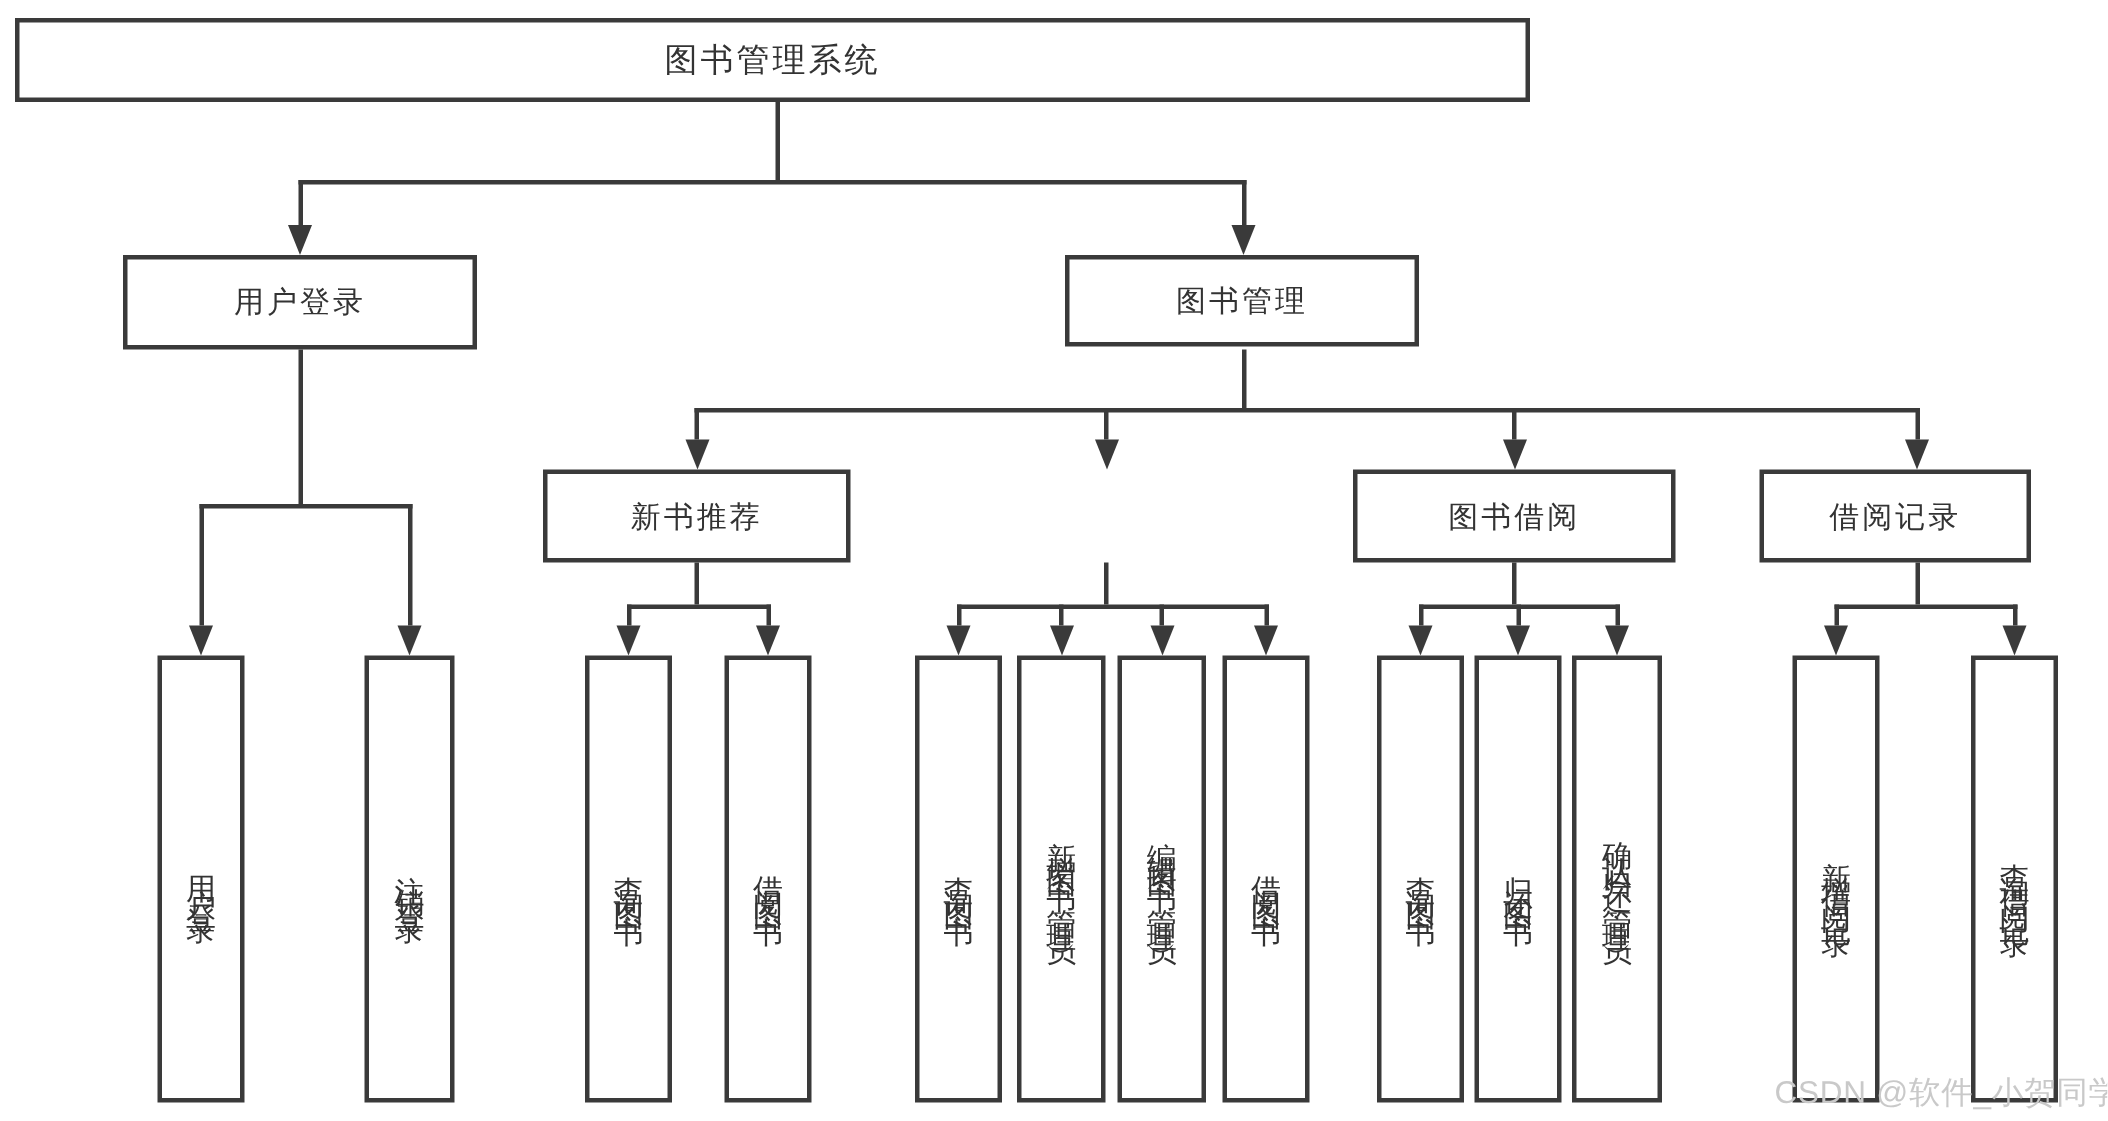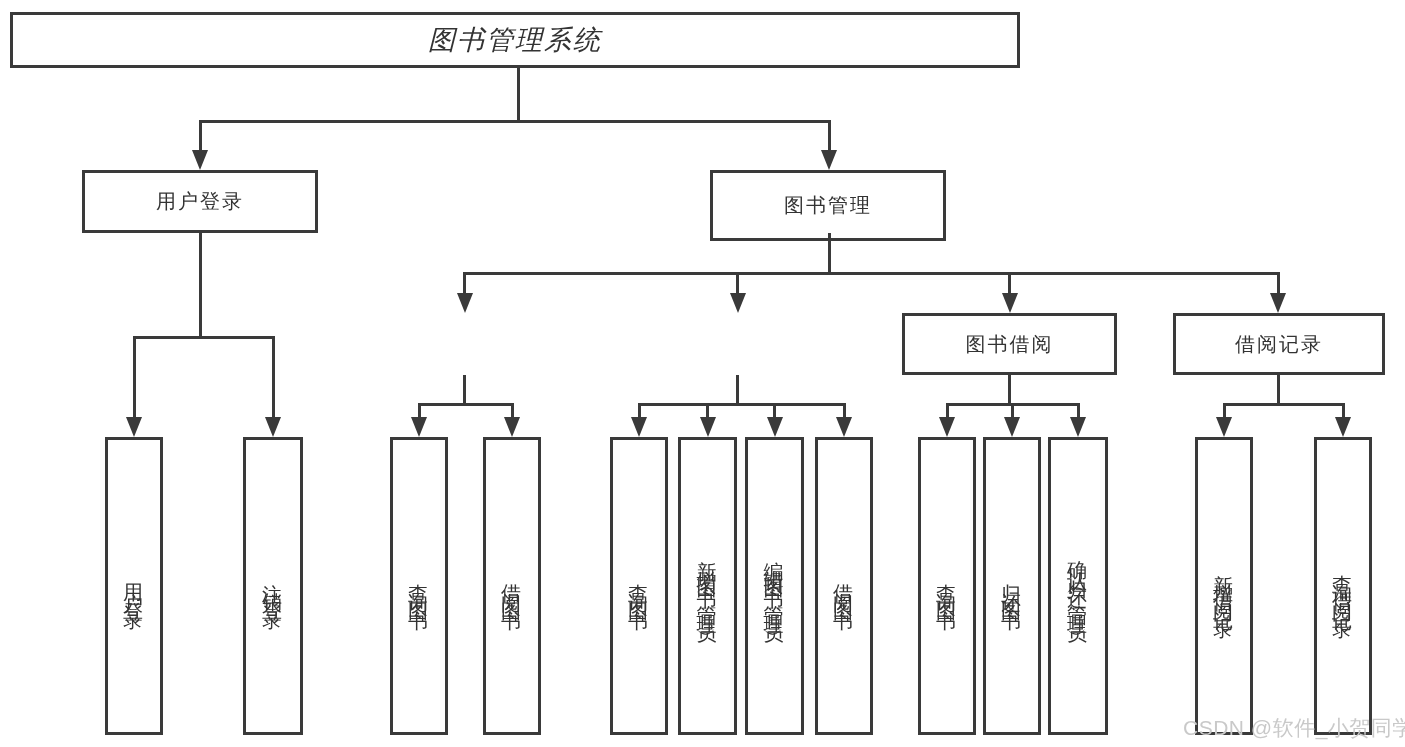--- a/index.html
+++ b/index.html
@@ -24,22 +24,21 @@
   }
   .hbox {
     display: flex;
     align-items: center;
     justify-content: center;
     font-size: 20px;
     letter-spacing: 2px;
     white-space: nowrap;
   }
   .root-box {
-    font-size: 27px;
-    font-style: italic;
+    font-size: 22px;
   }
   .vbox .vtext {
     position: absolute;
     left: 50%;
     top: 50%;
     transform: translate(-50%, -50%);
     writing-mode: vertical-rl;
     text-orientation: mixed;
     font-size: 20px;
     letter-spacing: 9px;
@@ -70,24 +69,25 @@
   }
 </style>
 </head>
 <body>
 
 <div id="canvas">
 
   <div class="node hbox root-box" style="left:10px; top:12px; width:1010px; height:56px;">图书管理系统</div>
 
   <div class="node hbox" style="left:82px; top:170px; width:236px; height:63px;">用户登录</div>
-  <div class="node hbox" style="left:710px; top:170px; width:236px; height:71px;">图书管理</div>
+  <div class="node hbox" style="left:710px; top:170px; width:236px; height:61px;">图书管理</div>
 
+  <div class="node hbox" style="left:362px; top:313px; width:205px; height:62px;">新书推荐</div>
   <div class="node hbox" style="left:902px; top:313px; width:215px; height:62px;">图书借阅</div>
-  <div class="node hbox" style="left:1173px; top:313px; width:212px; height:62px;">借阅记录</div>
+  <div class="node hbox" style="left:1173px; top:313px; width:181px; height:62px;">借阅记录</div>
 
   <div class="node vbox" style="left:105px; top:437px; width:58px; height:298px;">
     <span class="vtext">用户登录</span>
   </div>
   <div class="node vbox" style="left:243px; top:437px; width:60px; height:298px;">
     <span class="vtext">注销登录</span>
   </div>
 
   <div class="node vbox" style="left:390px; top:437px; width:58px; height:298px;">
     <span class="vtext">查询图书</span>

